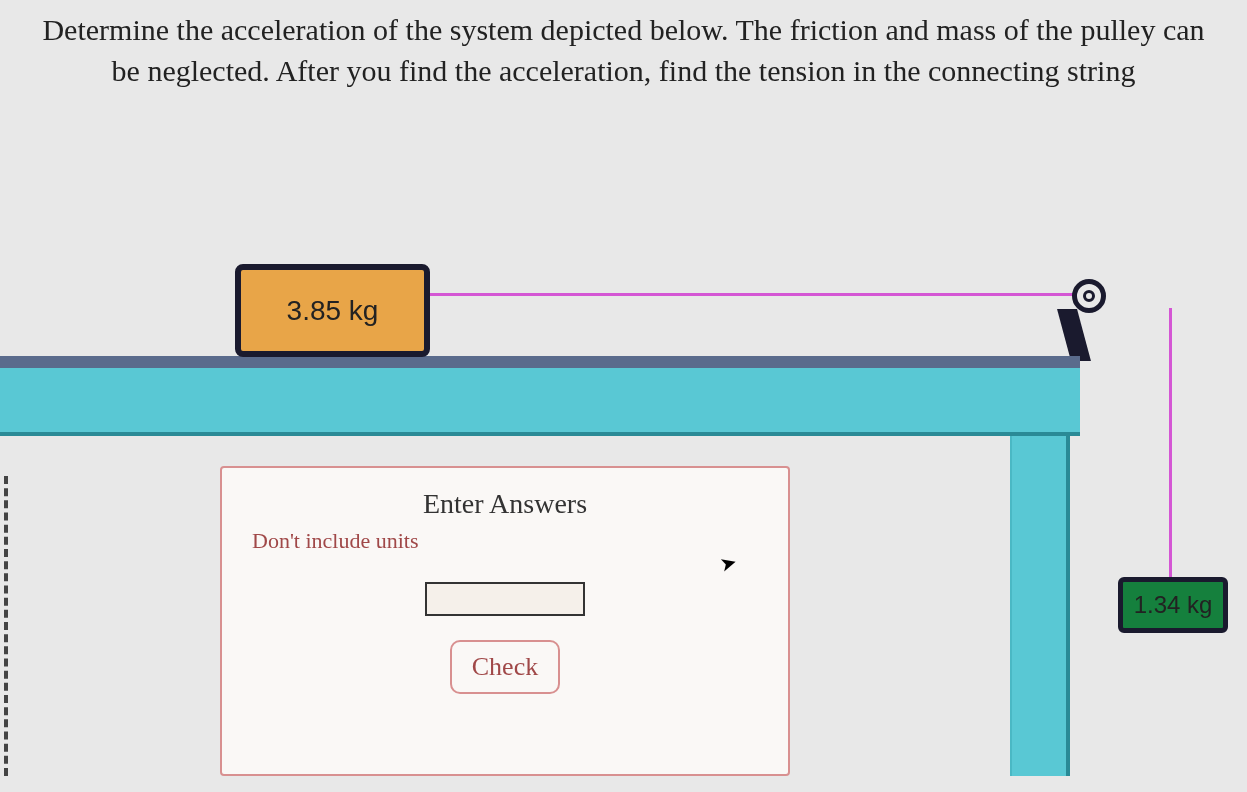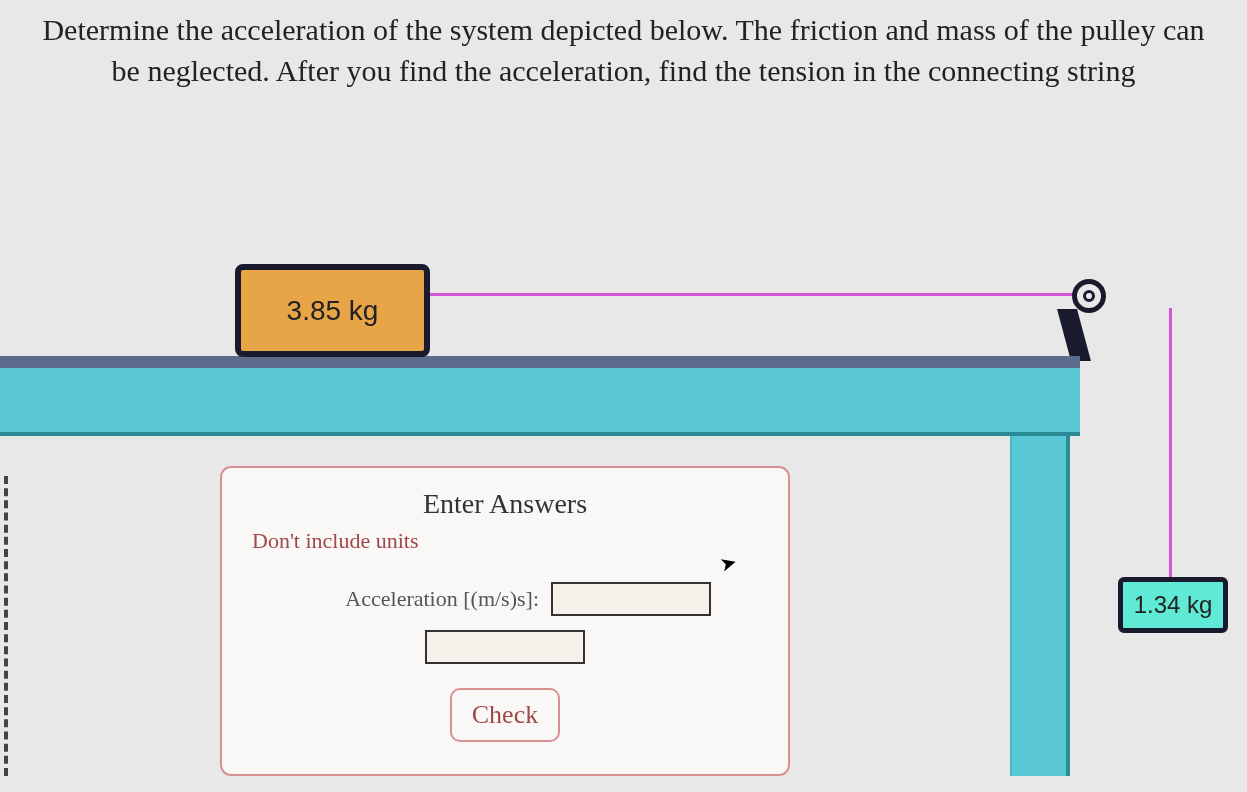--- a/index.html
+++ b/index.html
@@ -79,21 +79,21 @@
       color: #222;
       font-family: Arial, sans-serif;
     }
     
     .block-hanging {
       position: absolute;
       top: 466px;
       left: 1118px;
       width: 110px;
       height: 56px;
-      background: #5eead4;
+      background: #15803d;
       border: 5px solid #1a1a2e;
       border-radius: 6px;
       display: flex;
       align-items: center;
       justify-content: center;
       font-size: 24px;
       color: #222;
       font-family: Arial, sans-serif;
     }
     
@@ -143,21 +143,21 @@
     }
     
     .answer-panel {
       position: absolute;
       top: 355px;
       left: 220px;
       width: 570px;
       height: 310px;
       background: #faf8f6;
       border: 2px solid #d89090;
-      border-radius: 11px;
+      border-radius: 4px;
       padding: 20px 30px;
     }
     .panel-title {
       text-align: center;
       font-size: 28px;
       color: #333;
       margin-bottom: 8px;
     }
     .panel-subtitle {
       text-align: left;
@@ -228,24 +228,20 @@
   </div>
 
   <div class="block-hanging">
     <span>1.34 kg</span>
   </div>
 
   <div class="answer-panel">
     <div class="panel-title">Enter Answers</div>
     <div class="panel-subtitle">Don't include units</div>
 
-    <div class="input-row">
-      <div class="input-label">Acceleration [(m/s)s]:</div>
-      <input type="text" class="text-input" value="" style="">
-    </div>
 
     <div class="input-row">
       <input type="text" class="text-input" value="" style="">
     </div>
 
     <button class="check-button">Check</button>
   </div>
 
   <div class="cursor-arrow">➤</div>
 </div>

